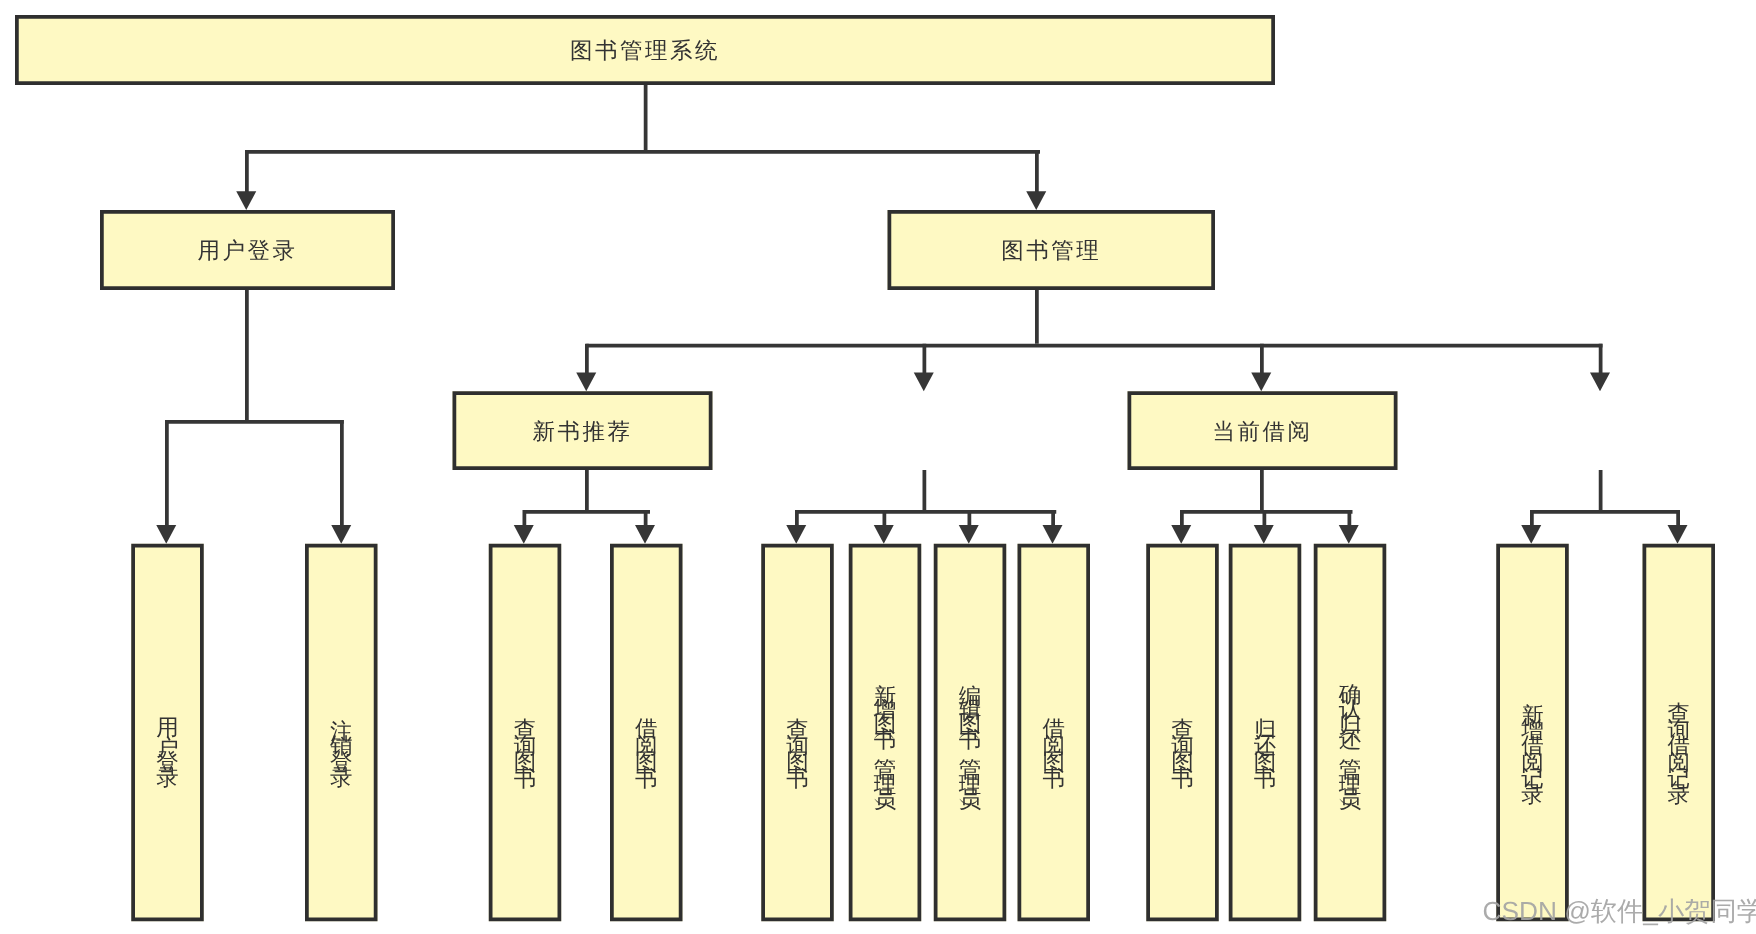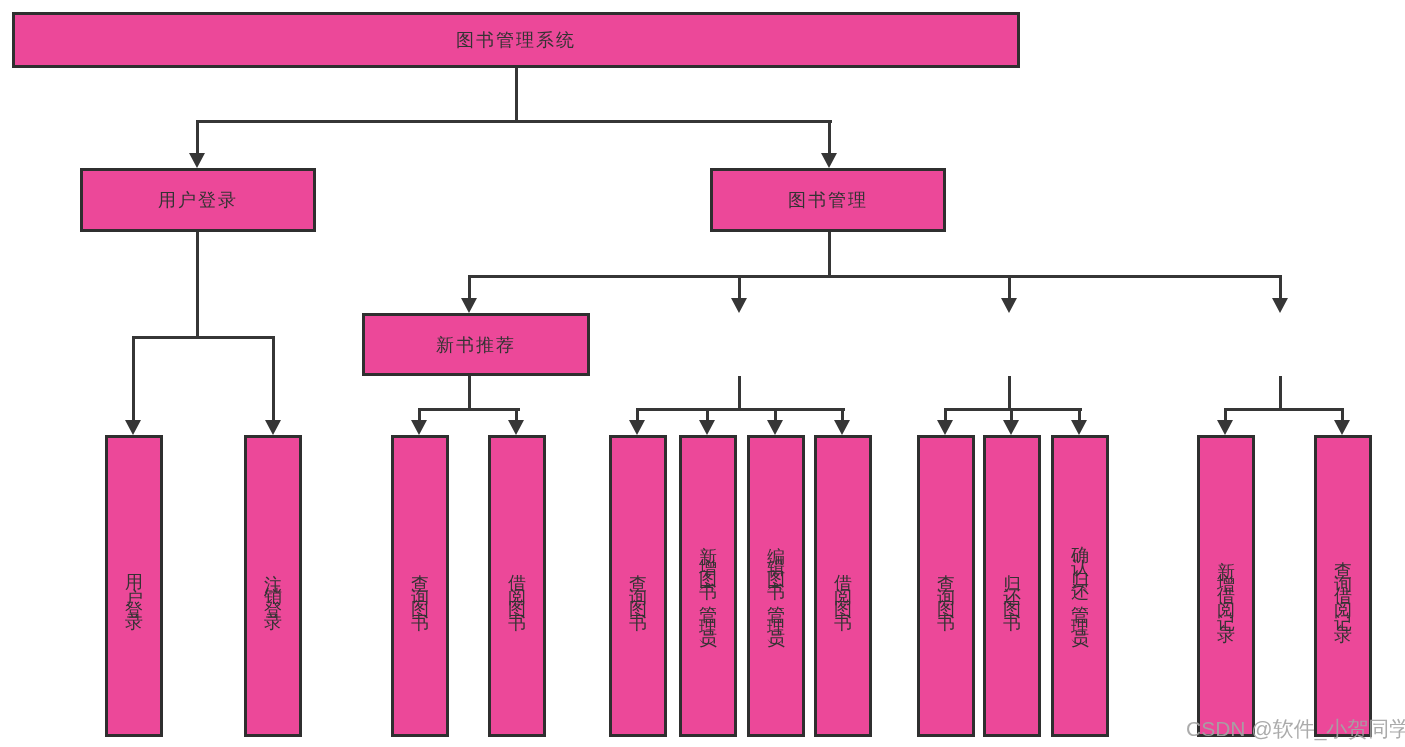--- a/index.html
+++ b/index.html
@@ -12,21 +12,21 @@
     position: relative;
     width: 1405px;
     height: 747px;
     background: #ffffff;
     overflow: hidden;
   }
   .box {
     position: absolute;
     box-sizing: border-box;
     border: 3px solid #2f2f2f;
-    background: #ec4899;
+    background: #fef9c3;
     display: flex;
     align-items: center;
     justify-content: center;
     color: #333333;
     z-index: 2;
   }
   .box .lbl {
     font-size: 18px;
     letter-spacing: 2px;
     white-space: nowrap;
@@ -132,29 +132,32 @@
   <div class="arrow" style="left:1334px; top:420px;"></div>
 
   <div class="box" style="left:12px; top:12px; width:1008px; height:56px;">
     <span class="lbl">图书管理系统</span>
   </div>
 
   <div class="box" style="left:80px; top:168px; width:236px; height:64px;">
     <span class="lbl">用户登录</span>
   </div>
 
-  <div class="box" style="left:710px; top:168px; width:236px; height:64px;">
+  <div class="box" style="left:710px; top:168px; width:262px; height:64px;">
     <span class="lbl">图书管理</span>
   </div>
 
-  <div class="box" style="left:362px; top:313px; width:228px; height:63px;">
+  <div class="box" style="left:362px; top:313px; width:208px; height:63px;">
     <span class="lbl">新书推荐</span>
   </div>
 
 
+  <div class="box" style="left:902px; top:313px; width:216px; height:63px;">
+    <span class="lbl">当前借阅</span>
+  </div>
 
 
   <div class="box leaf" style="left:105px; top:435px; width:58px; height:302px;">
     <span class="lbl">用户登录</span>
   </div>
   <div class="box leaf" style="left:244px; top:435px; width:58px; height:302px;">
     <span class="lbl">注销登录</span>
   </div>
 
   <div class="box leaf" style="left:391px; top:435px; width:58px; height:302px;">

